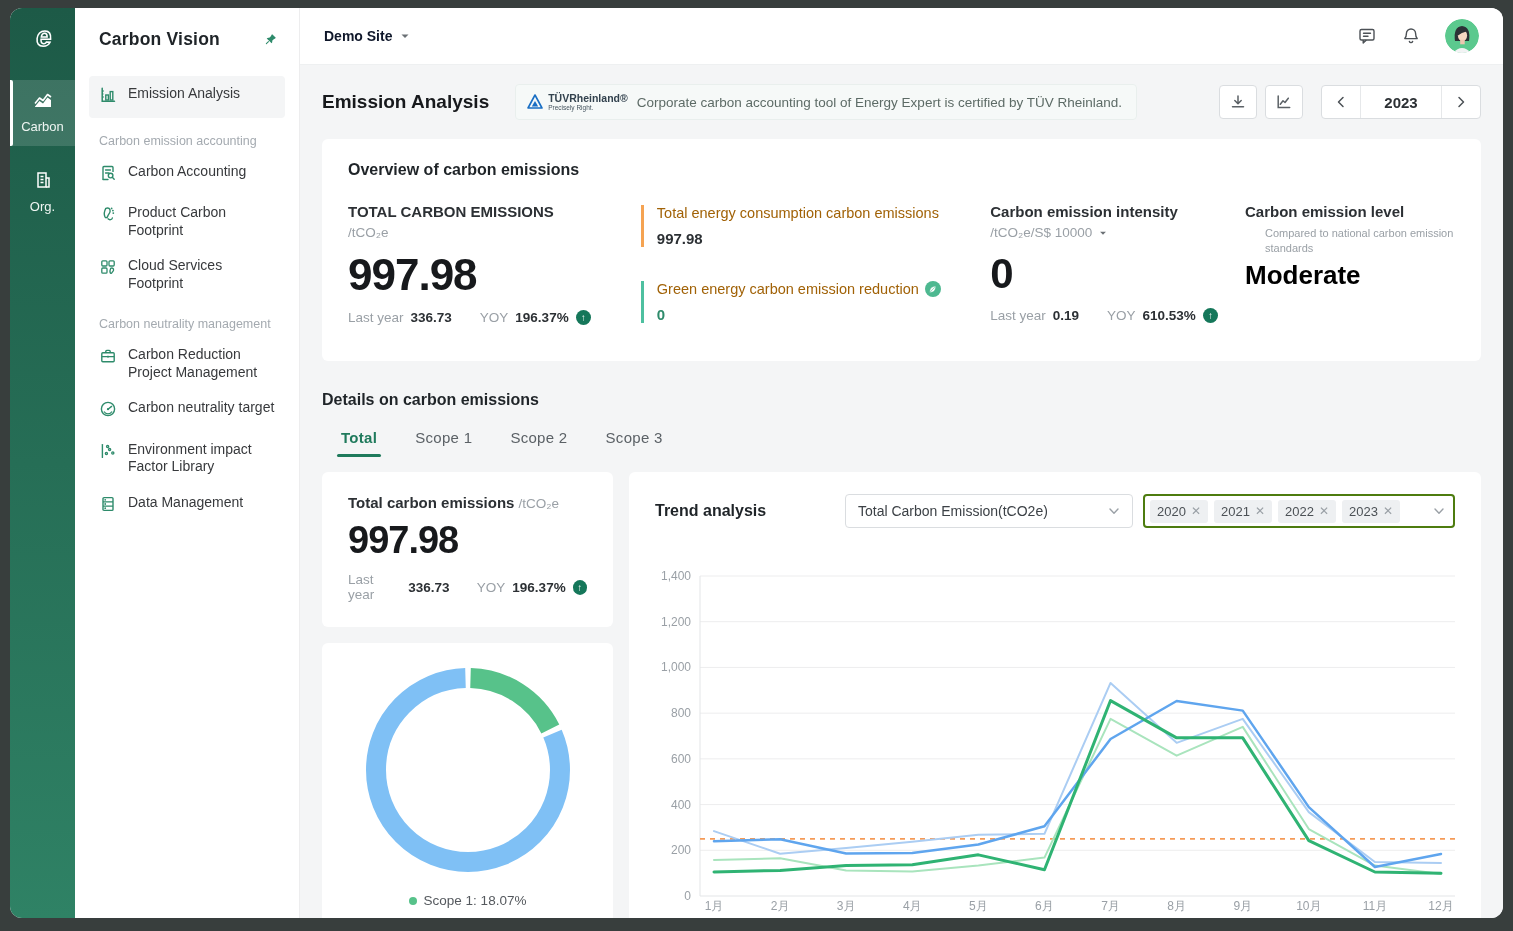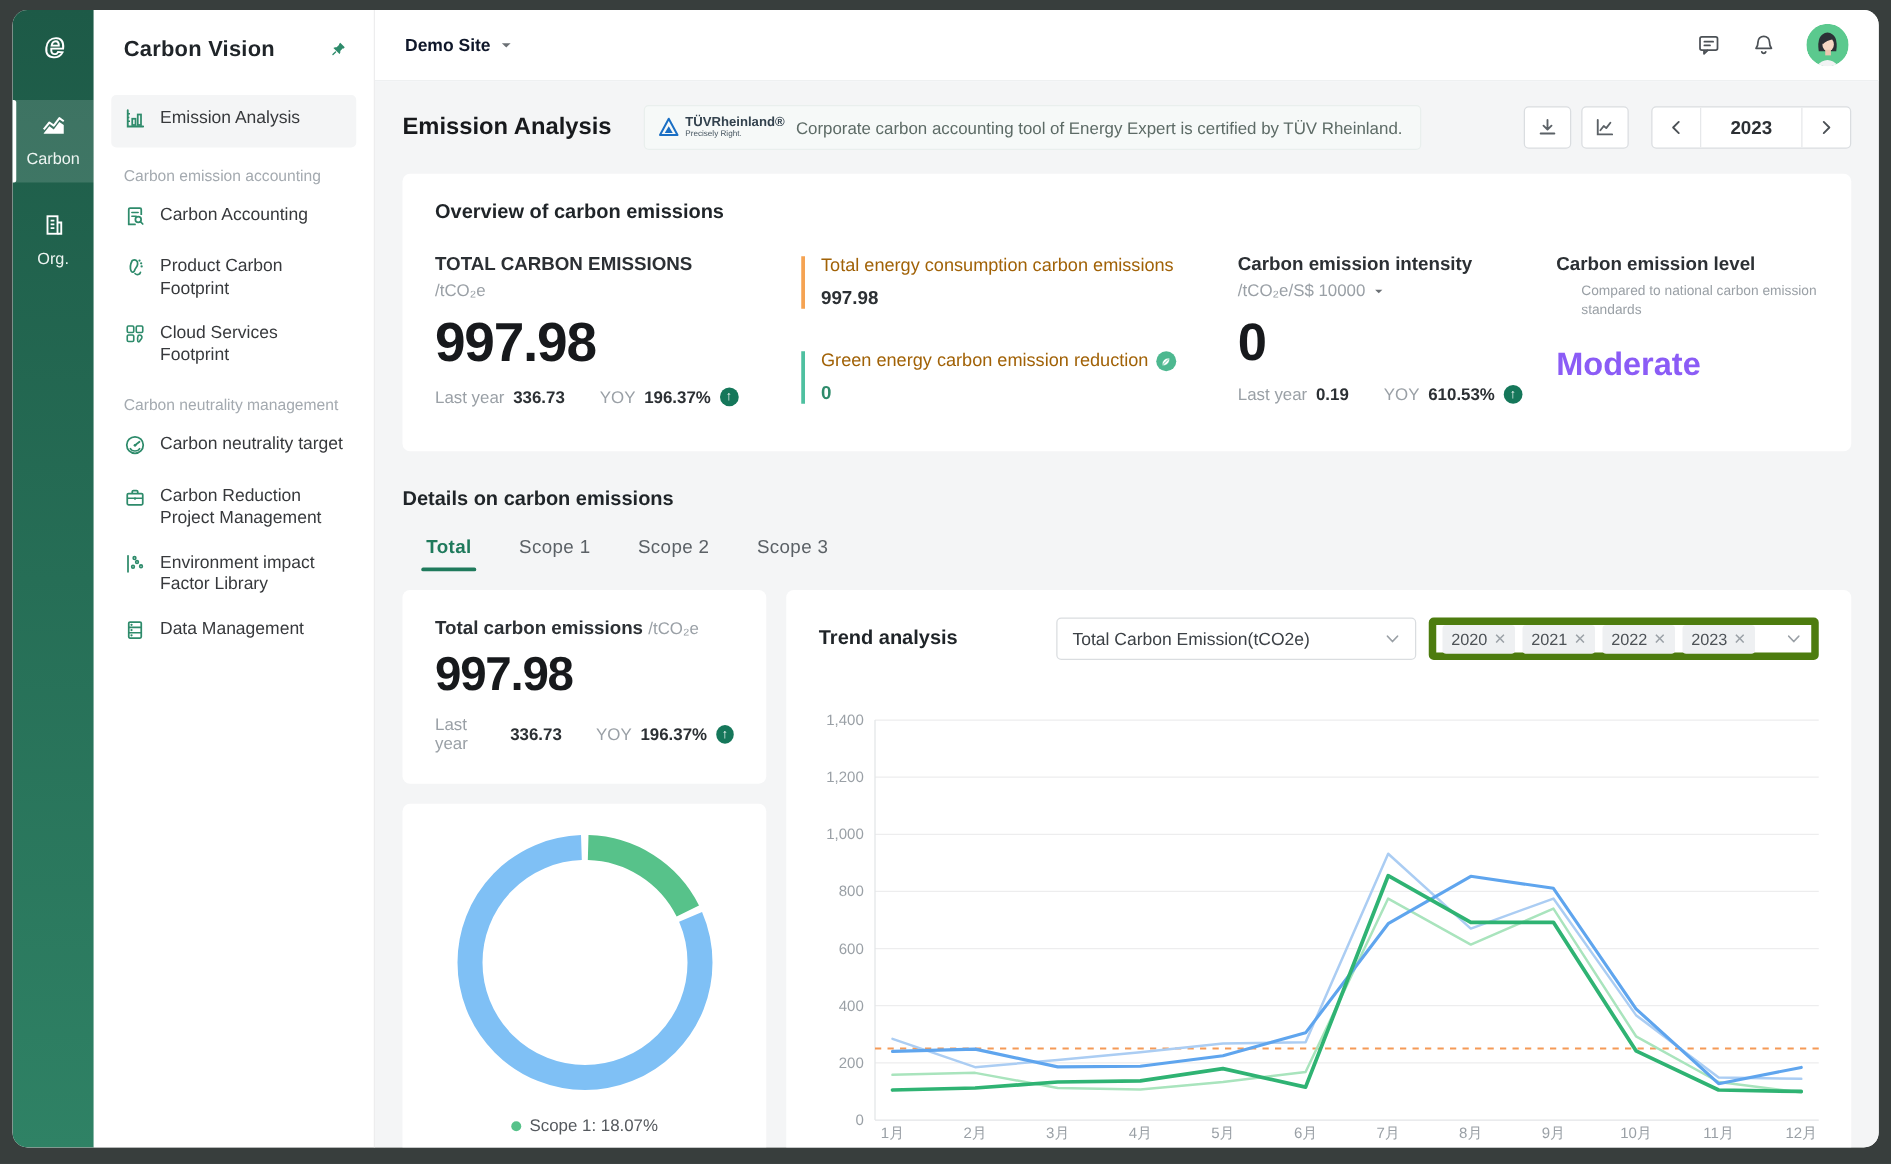--- a/index.html
+++ b/index.html
@@ -61,21 +61,21 @@
   .stat-label { color:#9aa0a6; }
   .stat-val { color:#2c3034; font-weight:bold;text-align:right; }
   .up-badge { width:15px; height:15px; border-radius:50%; background:#15775a; color:#fff; font-size:10px; display:flex; align-items:center; justify-content:center; }
   .accent-item { border-left:3px solid; padding-left:13px; }
   .accent-item + .accent-item { margin-top:34px; }
   .accent-label { font-size:14.5px; color:#a16207; display:flex; align-items:center; gap:6px; }
   .accent-value { font-size:15px; font-weight:bold; color:#2c3034; margin-top:9px; }
   .accent-value.green { color:#2e8b6b; }
   .leaf-badge { width:16px; height:16px; border-radius:50%; background:#4db890; display:inline-flex; align-items:center; justify-content:center; }
   .level-sub { font-size:11px; color:#9aa0a6; margin-top:6px; line-height:1.35; width:190px;margin-left:20px; }
-  .level-val { font-size:26px; font-weight:bold; color:#8b5cf6; margin-top:20px; }
+  .level-val { font-size:26px; font-weight:bold; color:#000000; margin-top:4px; }
 
   .details-title { margin-top:30px; }
   .tabs { margin-top:20px; display:flex; gap:38px;margin-left:19px; }
   .tab { font-size:15px; color:#5b6166; padding-bottom:11px; cursor:pointer; position:relative; letter-spacing:.3px; }
   .tab.active { color:#1f7a5c; font-weight:bold; }
   .tab.active::after { content:""; position:absolute; left:-4px; right:-4px; bottom:0; height:3px; background:#1f7a5c; border-radius:2px; }
 
   .cols { margin-top:15px; display:flex; gap:16px; align-items:flex-start; }
   .left-col { width:291px; flex:0 0 291px; display:flex; flex-direction:column; gap:16px; }
   .total-card { padding:22px 26px; height:155px; }
@@ -84,21 +84,21 @@
   .tc-value { font-size:38px; font-weight:bold; color:#17191c; margin-top:8px; letter-spacing:-1px; }
   .donut-card { height:420px; padding:14px 0 0; }
   .donut-wrap { display:flex; justify-content:center; }
   .legend-row { display:flex; align-items:center; justify-content:center; gap:7px; margin-top:10px; font-size:13.5px; color:#55595e; }
   .legend-dot { width:8px; height:8px; border-radius:50%; background:#57c28a; }
 
   .trend-card { flex:1; height:470px; padding:22px 16px 0 16px; }
   .trend-head { display:flex; align-items:center; padding:0 10px; }
   .trend-title { font-size:16px; font-weight:bold; color:#1f2428; margin-right:auto; }
   .metric-select { width:288px; height:34px; background:#fff; border:1px solid #dadde0; border-radius:4px; display:flex; align-items:center; justify-content:space-between; padding:0 12px; font-size:14px; color:#3c4146; cursor:pointer; }
-  .tags-box { margin-left:10px; width:312px; height:34px; border:6px solid #4d7c0f; border-radius:4px; background:#fff; display:flex; align-items:center; gap:6px; padding:0 8px 0 5px; }
+  .tags-box { margin-left:10px; width:312px; height:34px; border:2px solid #4d7c0f; border-radius:4px; background:#fff; display:flex; align-items:center; gap:6px; padding:0 8px 0 5px; }
   .tag { background:#eef0f2; border-radius:3px; padding:4px 7px; font-size:13px; color:#4c5156; display:flex; align-items:center; gap:5px; cursor:pointer; }
   .tag .x { color:#9aa0a6; font-size:12px; cursor:pointer; }
   .tags-caret { margin-left:auto; }
   .caret-svg { width:12px; height:12px; }
   svg text { font-family:"Liberation Sans","DejaVu Sans",sans-serif; }
 </style>
 </head>
 <body>
 
 <div class="frame">
@@ -175,34 +175,34 @@
                 <rect x="2.8" y="2.8" width="5.2" height="5.2" rx="1" fill="none" stroke="#2e8b6b" stroke-width="1.3"></rect>
                 <rect x="2.8" y="10" width="5.2" height="5.2" rx="1" fill="none" stroke="#2e8b6b" stroke-width="1.3"></rect>
                 <rect x="10" y="2.8" width="5.2" height="5.2" rx="1" fill="none" stroke="#2e8b6b" stroke-width="1.3"></rect>
                 <path d="M11.6 10.4 c1.8-1 3.3.3 2.9 1.9 c-.3 1.2-1.3 1.4-1.6 2.3 c-.3 1-1.4 1.2-1.7.2 c-.3-1.3-.3-2.9.4-4.4 Z" fill="none" stroke="#2e8b6b" stroke-width="1.3" stroke-linejoin="round"></path>
               </svg></span>
             <span>Cloud Services Footprint</span>
           </div>
           <div class="menu-section">Carbon neutrality management</div>
           <div class="menu-item">
             <span class="mi-icon"><svg width="18" height="18" viewBox="0 0 18 18">
+                <rect x="2.8" y="5.8" width="12.4" height="9" rx="1" fill="none" stroke="#2e8b6b" stroke-width="1.4"></rect>
+                <path d="M6.8 5.8 V4.4 a1 1 0 0 1 1-1 h2.4 a1 1 0 0 1 1 1 V5.8" fill="none" stroke="#2e8b6b" stroke-width="1.4"></path>
+                <path d="M2.8 9.6 h12.4 M9 8.8 v2" stroke="#2e8b6b" stroke-width="1.3"></path>
+              </svg></span>
+            <span>Carbon Reduction Project Management</span>
+          </div>
+          <div class="menu-item">
+            <span class="mi-icon"><svg width="18" height="18" viewBox="0 0 18 18">
                 <circle cx="9" cy="9" r="6.6" fill="none" stroke="#2e8b6b" stroke-width="1.4"></circle>
                 <path d="M9 9.2 L12.6 6.4" stroke="#2e8b6b" stroke-width="1.4" stroke-linecap="round"></path>
                 <circle cx="9" cy="9.2" r="1.1" fill="#2e8b6b"></circle>
                 <path d="M5 11.5 a4.6 4.6 0 0 0 8 0" fill="none" stroke="#2e8b6b" stroke-width="1.2"></path>
               </svg></span>
             <span>Carbon neutrality target</span>
-          </div>
-          <div class="menu-item">
-            <span class="mi-icon"><svg width="18" height="18" viewBox="0 0 18 18">
-                <rect x="2.8" y="5.8" width="12.4" height="9" rx="1" fill="none" stroke="#2e8b6b" stroke-width="1.4"></rect>
-                <path d="M6.8 5.8 V4.4 a1 1 0 0 1 1-1 h2.4 a1 1 0 0 1 1 1 V5.8" fill="none" stroke="#2e8b6b" stroke-width="1.4"></path>
-                <path d="M2.8 9.6 h12.4 M9 8.8 v2" stroke="#2e8b6b" stroke-width="1.3"></path>
-              </svg></span>
-            <span>Carbon Reduction Project Management</span>
           </div>
           <div class="menu-item">
             <span class="mi-icon"><svg width="18" height="18" viewBox="0 0 18 18">
                 <path d="M3.4 2.6 V15.4" stroke="#2e8b6b" stroke-width="1.4" stroke-linecap="round"></path>
                 <circle cx="7.4" cy="11.4" r="1.1" fill="none" stroke="#2e8b6b" stroke-width="1.3"></circle>
                 <circle cx="10.6" cy="7.6" r="1.1" fill="none" stroke="#2e8b6b" stroke-width="1.3"></circle>
                 <circle cx="13.8" cy="11" r="1.1" fill="none" stroke="#2e8b6b" stroke-width="1.3"></circle>
                 <circle cx="8.6" cy="4.4" r="1.1" fill="none" stroke="#2e8b6b" stroke-width="1.3"></circle>
               </svg></span>
             <span>Environment impact Factor Library</span>

